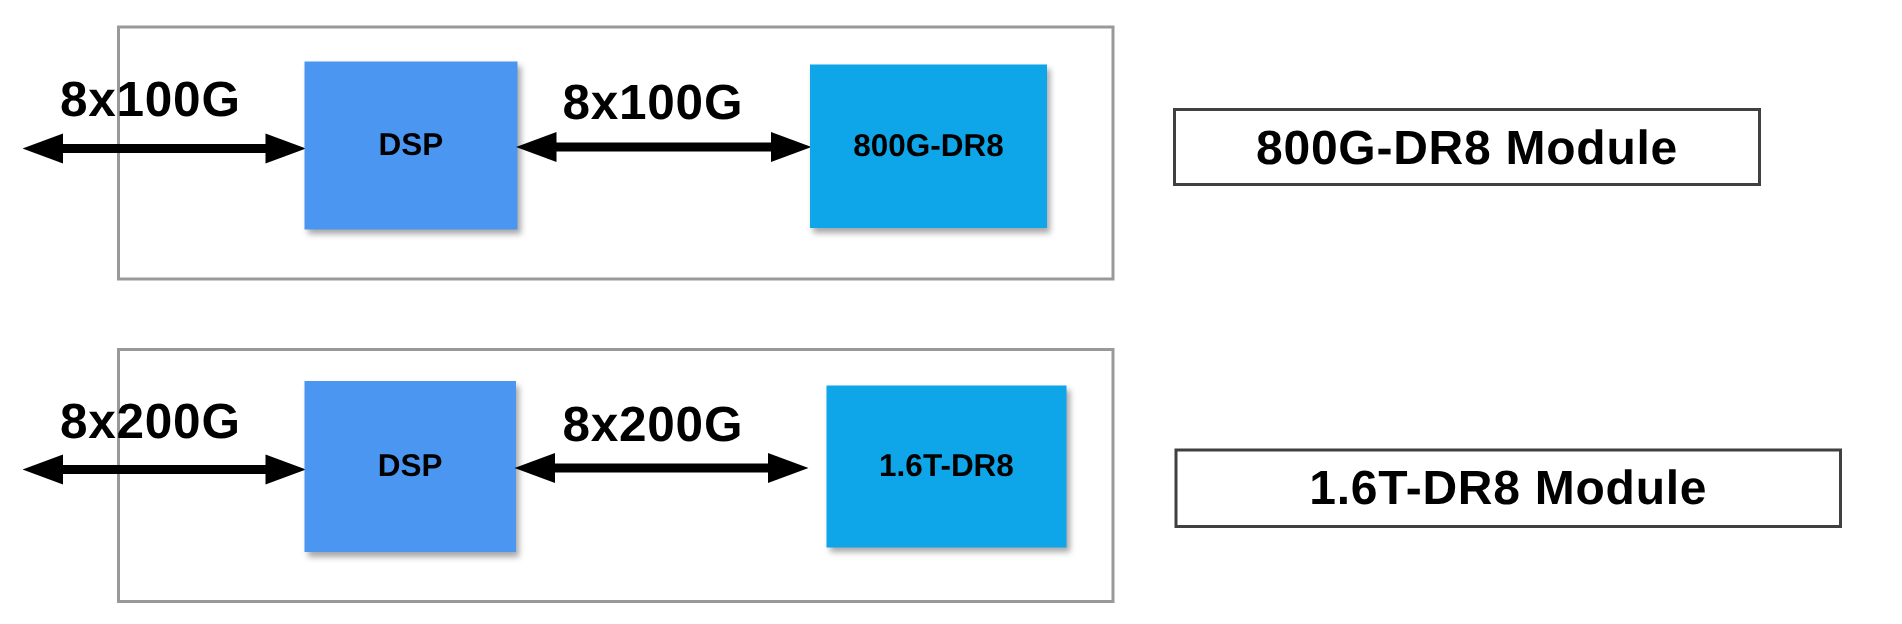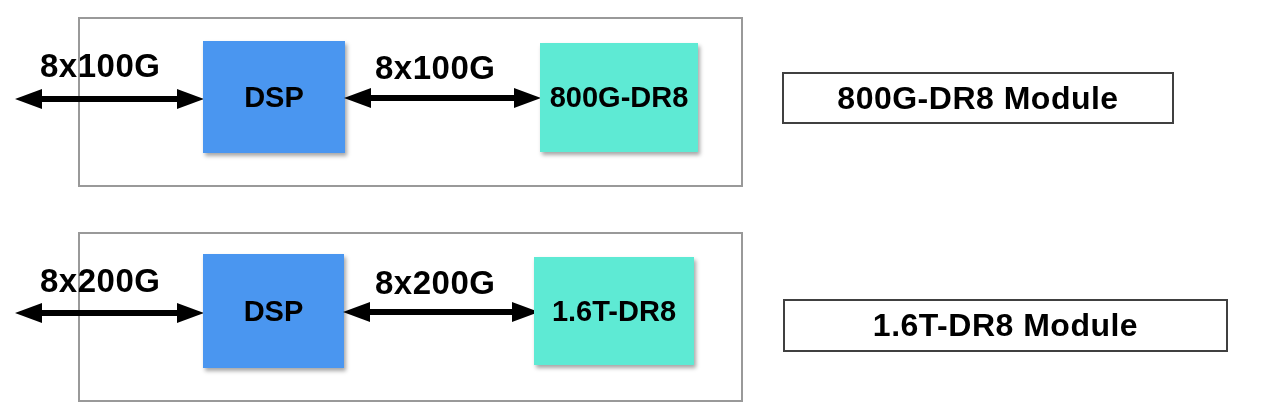--- a/index.html
+++ b/index.html
@@ -23,26 +23,26 @@
     font-weight: bold;
     line-height: 36px;
     white-space: nowrap;
     letter-spacing: 0.5px;
   }
   .chip {
     box-sizing: border-box;
     display: flex;
     align-items: center;
     justify-content: center;
-    font-size: 29px;
+    font-size: 21px;
     font-weight: bold;
     box-shadow: 2px 3px 4px rgba(0,0,0,0.35);
   }
   .chip.dsp  { background: #4a96f0; }
-  .chip.optics { background: #5eead4; }
+  .chip.optics { background: #0ea5e9; }
   .module-name-box {
     box-sizing: border-box;
     border: 2px solid #404040;
     background: #ffffff;
     display: flex;
     align-items: center;
     justify-content: center;
     font-size: 32px;
     font-weight: bold;
     letter-spacing: 0.5px;
@@ -100,21 +100,21 @@
   </div>
 
   <div class="abs lane-label" style="left:375px; top:265px; width:130px;">8x200G</div>
 
   <svg class="abs arrow-svg" style="left:343px; top:301px;" width="196" height="22" viewBox="0 0 196 22">
     <line x1="24" y1="11" x2="172" y2="11" stroke="#000000" stroke-width="6"></line>
     <polygon points="0,11 27,1 27,21" fill="#000000"></polygon>
     <polygon points="196,11 169,1 169,21" fill="#000000"></polygon>
   </svg>
 
-  <div class="abs chip optics" style="left:534px; top:257px; width:160px; height:108px;">
+  <div class="abs chip optics" style="left:551px; top:257px; width:160px; height:108px;">
     <span>1.6T-DR8</span>
   </div>
 
   <div class="abs module-name-box" style="left:783px; top:299px; width:445px; height:53px;align-items:center;">
     <span>1.6T-DR8 Module</span>
   </div>
 
 </div>
 
 </body></html>

